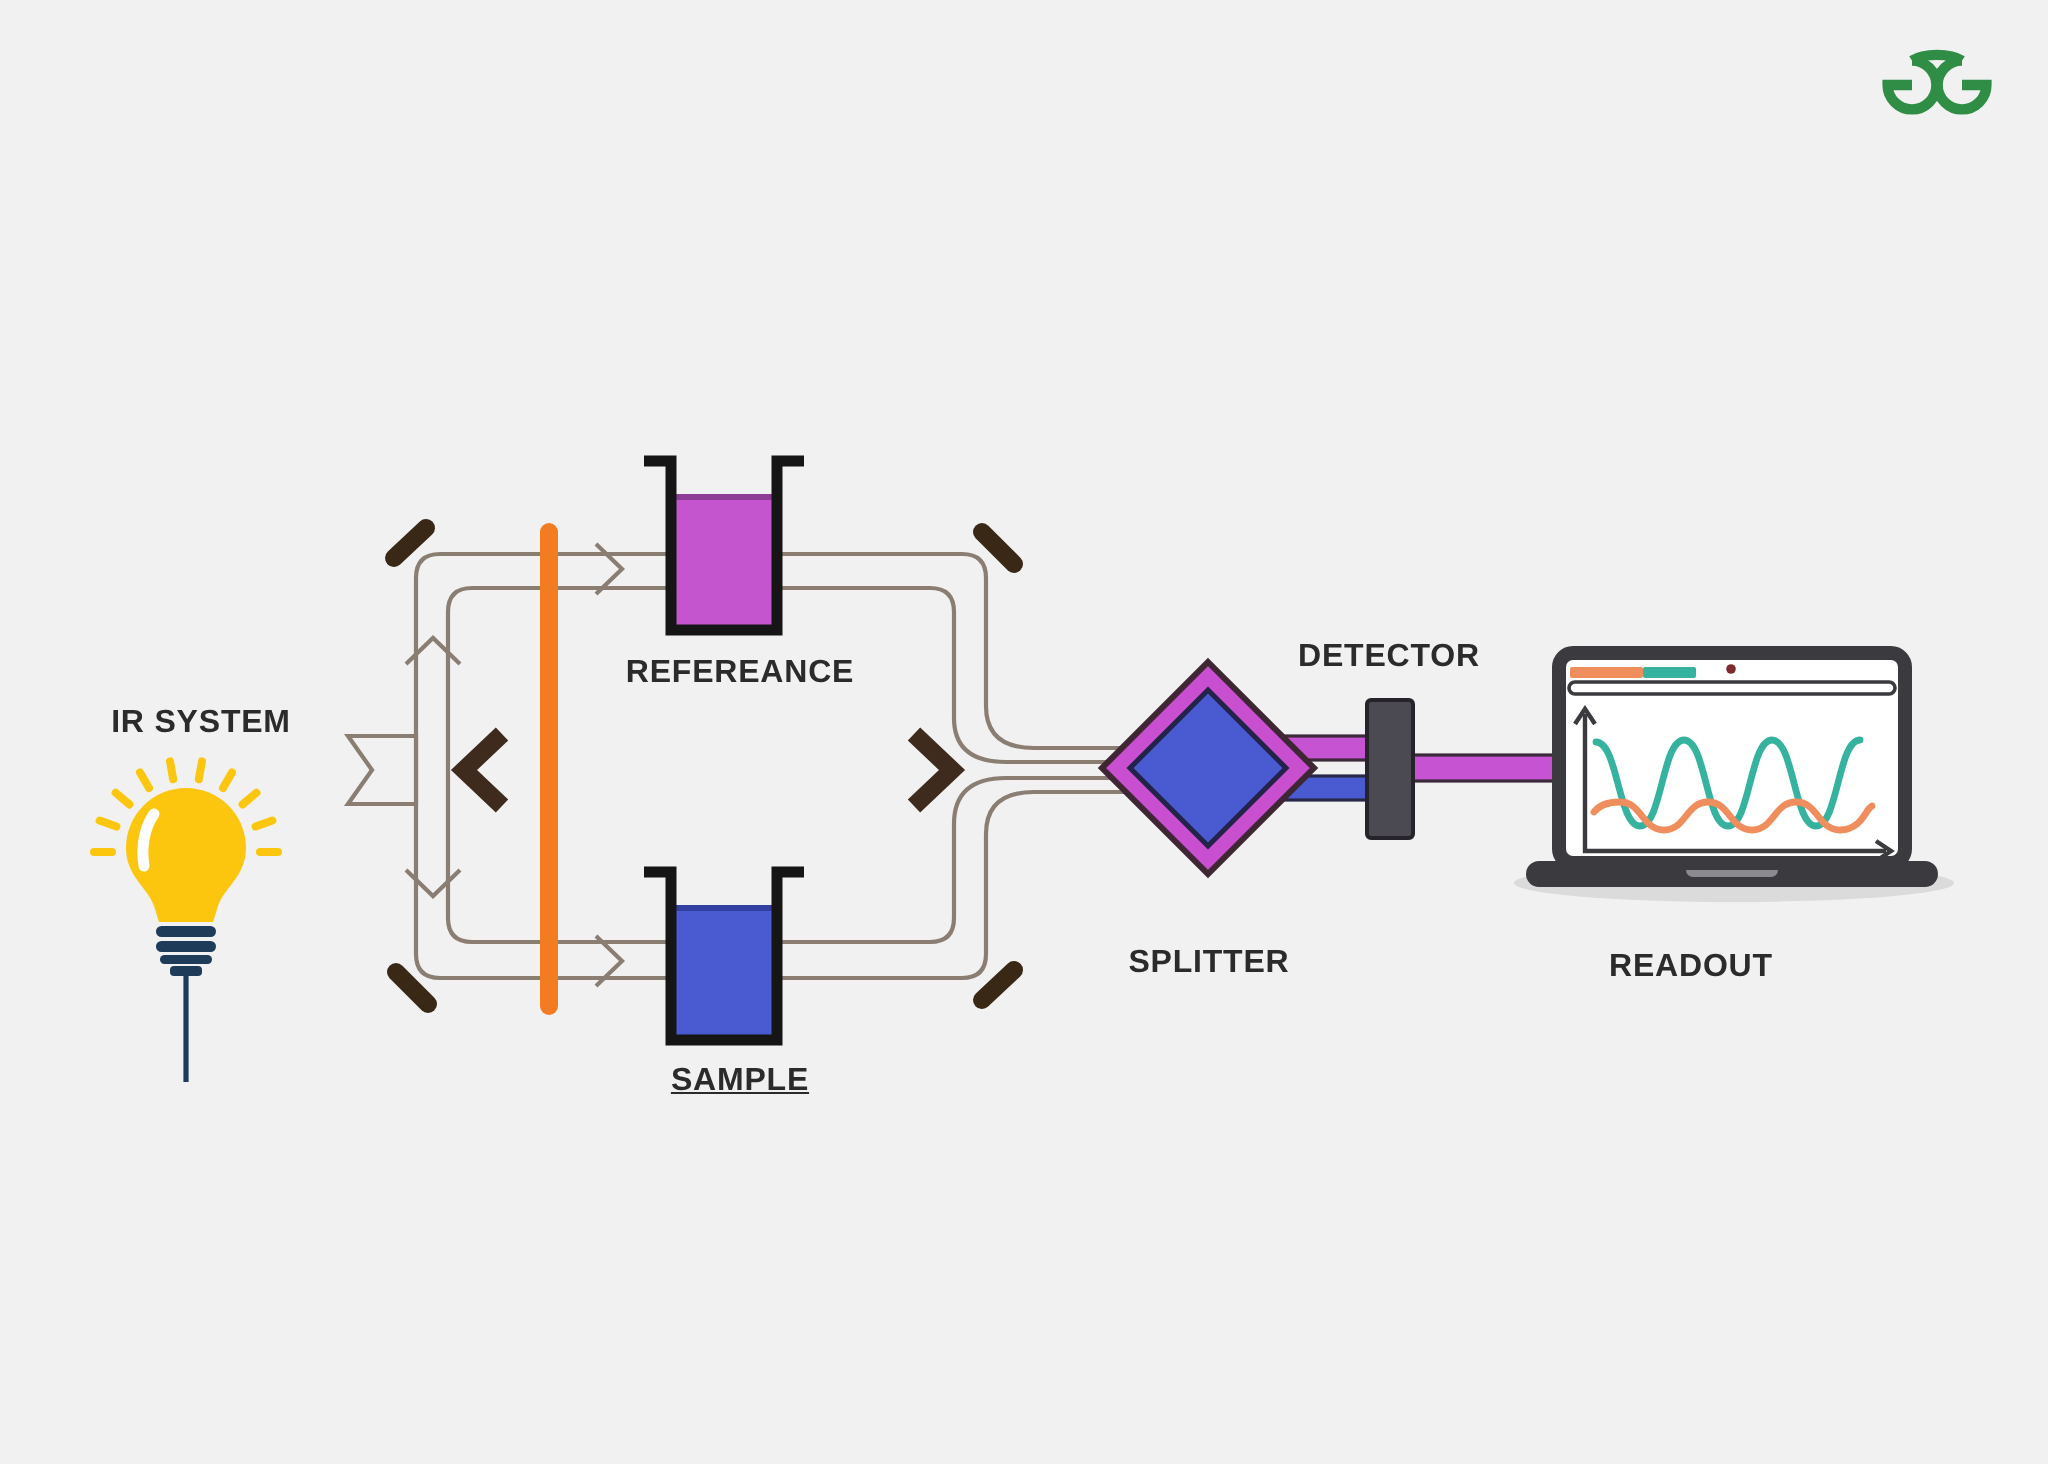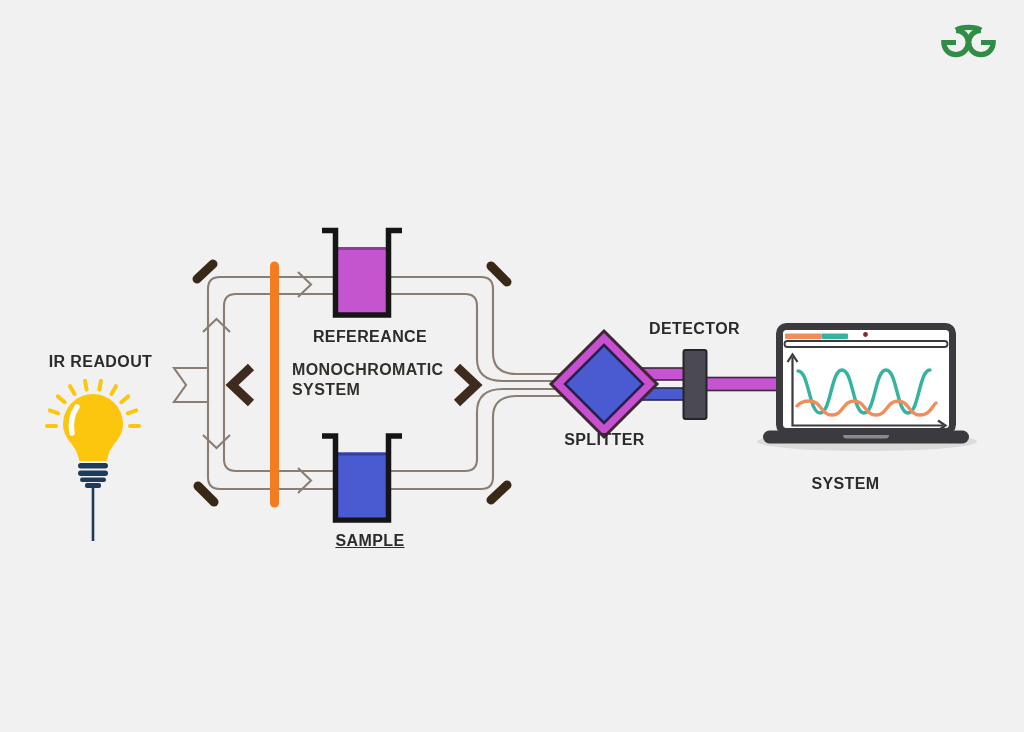--- a/index.html
+++ b/index.html
@@ -11,21 +11,21 @@
     font-size:39px;font-weight:800;letter-spacing:-0.5px;color:#202027;
   }
   .lbl{
     position:absolute;font-size:16px;font-weight:700;letter-spacing:.4px;
     color:#2b2b2b;text-align:center;line-height:20px;
   }
   .lbl-ir{left:33px;top:352px;width:135px;}
   .lbl-mono{left:292px;top:360px;width:185px;text-align:left;color:#33302c;}
   .lbl-ref{left:300px;top:327px;width:140px;}
   .lbl-sample{left:300px;top:531px;width:140px;text-decoration:underline;}
-  .lbl-splitter{left:537px;top:430px;width:135px;}
+  .lbl-splitter{left:537px;top:472px;width:135px;}
   .lbl-detector{left:627px;top:319px;width:135px;text-align:center;}
   .lbl-readout{left:778px;top:474px;width:135px;}
   .pathline{stroke:#8a7d72;stroke-width:2.1;fill:none;}
   .darkchev{stroke:#3e2b1e;stroke-width:9;fill:none;stroke-linejoin:miter;}
   .mirror{stroke:#3a2817;stroke-width:9;stroke-linecap:round;}
   .cuvette-outline{stroke:#151515;stroke-width:5.5;fill:none;stroke-linejoin:miter;}
   .axis{stroke:#3a3a3f;stroke-width:2.2;fill:none;}
   .wave{fill:none;stroke-width:3.4;stroke-linecap:round;}
 </style>
 </head>
@@ -122,20 +122,19 @@
       <line x1="93" y1="488" x2="93" y2="541" stroke="#1e3c59" stroke-width="2.6"></line>
     </g>
 
     <g fill="none" stroke-width="5.2">
       <path d="M 956,30.3 A 12.2,12.2 0 1 1 943.8,42.5 L 956,42.5" stroke="#2f8d46"></path>
       <path d="M 981,30.3 A 12.2,12.2 0 1 0 993.2,42.5 L 981,42.5" stroke="#2f8d46"></path>
       <path d="M 956,30.3 C 962,26.5 975,26.5 981,30.3" stroke="#2f8d46"></path>
     </g>
   </svg>
 
-  <div class="lbl lbl-ir">IR READOUT</div>
-  <div class="lbl lbl-mono">MONOCHROMATIC SYSTEM</div>
+  <div class="lbl lbl-ir">IR SYSTEM</div>
   <div class="lbl lbl-ref">REFEREANCE</div>
   <div class="lbl lbl-sample">SAMPLE</div>
   <div class="lbl lbl-splitter">SPLITTER</div>
   <div class="lbl lbl-detector">DETECTOR</div>
-  <div class="lbl lbl-readout">SYSTEM</div>
+  <div class="lbl lbl-readout">READOUT</div>
 </div>
 
 </body></html>

